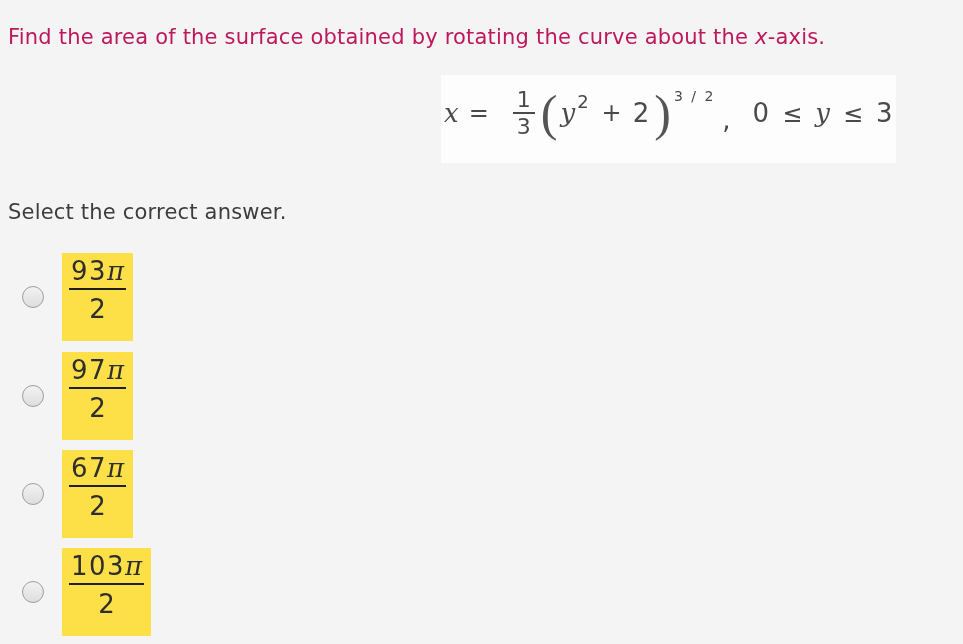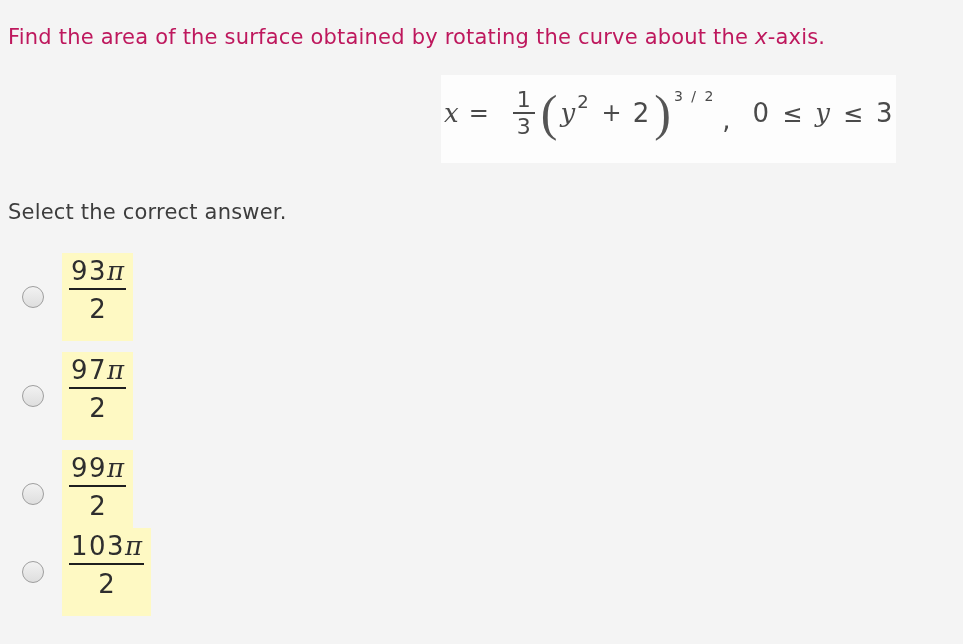--- a/index.html
+++ b/index.html
@@ -89,34 +89,34 @@
   .option {
     position:absolute;
     left:22px;
     height:88px;
     display:flex;
     align-items:center;
   }
   .option-1 { top:253px; }
   .option-2 { top:352px; }
   .option-3 { top:450px; }
-  .option-4 { top:528px; }
+  .option-4 { top:548px; }
 
   .radio {
     width:22px; height:22px;
     border-radius:50%;
     border:1px solid #9e9e9e;
     background:linear-gradient(180deg, #f2f2f2 0%, #e7e7e7 55%, #dedede 100%);
     margin-right:18px;
     flex:0 0 auto;
     cursor:pointer;
   }
 
   .frac-panel {
-    background:#fef9c3;
+    background:#fde047;
     height:88px;
     width:71px;
     padding-top:5px;
     text-align:center;
   }
   .frac-panel.wide { width:89px; }
   .frac {
     display:inline-block;
     text-align:center;
     color:#2e2e2e;
@@ -185,21 +185,21 @@
       <span class="num"><span>97</span><span class="pi">π</span></span>
       <span class="den">2</span>
     </span>
   </div>
 </div>
 
 <div class="option option-3">
   <span class="radio"></span>
   <div class="frac-panel">
     <span class="frac">
-      <span class="num"><span>99</span><span class="pi">π</span></span>
+      <span class="num"><span>67</span><span class="pi">π</span></span>
       <span class="den">2</span>
     </span>
   </div>
 </div>
 
 <div class="option option-4">
   <span class="radio"></span>
   <div class="frac-panel wide">
     <span class="frac">
       <span class="num"><span>103</span><span class="pi">π</span></span>

